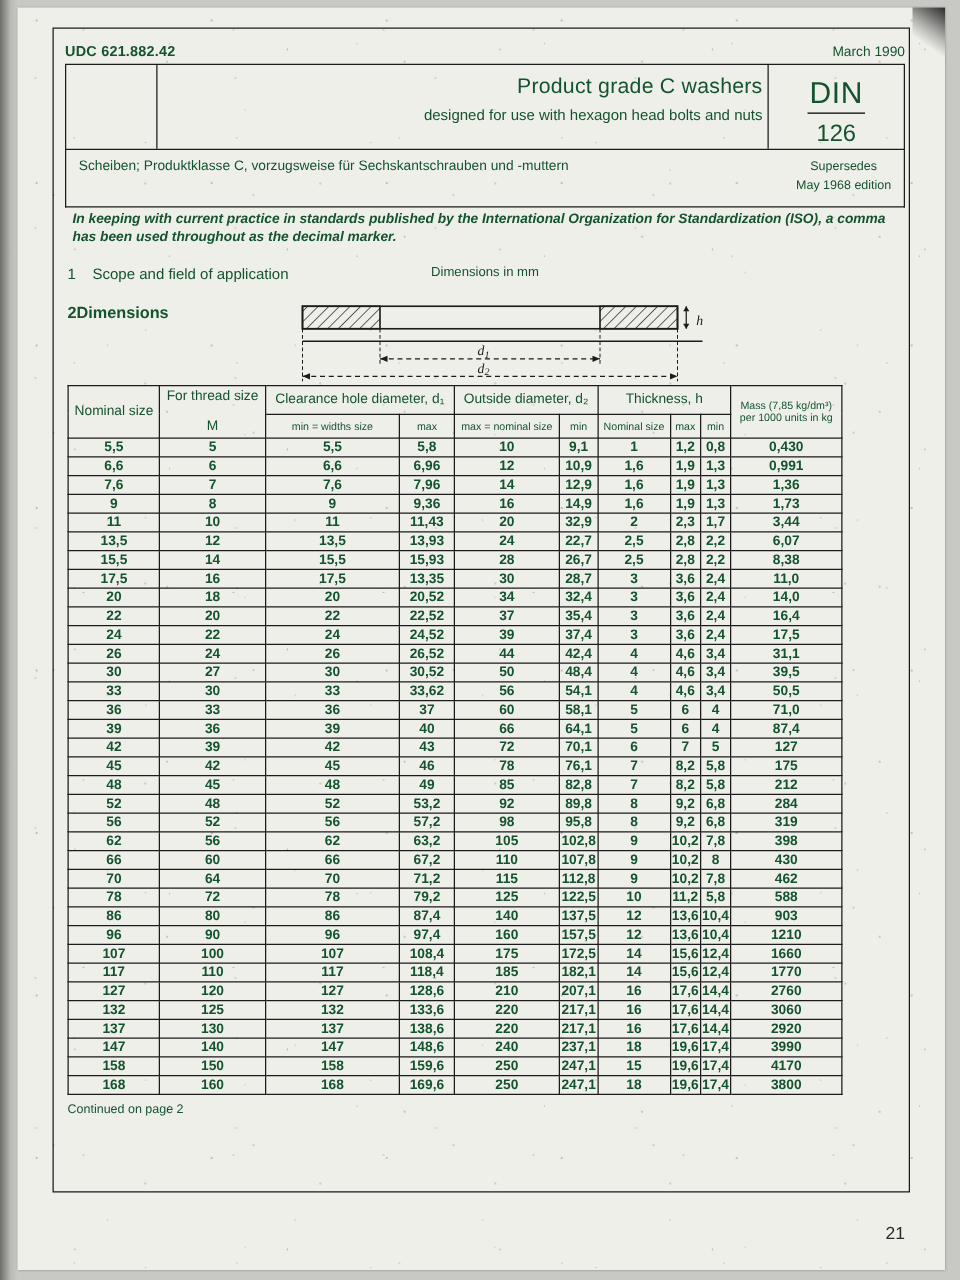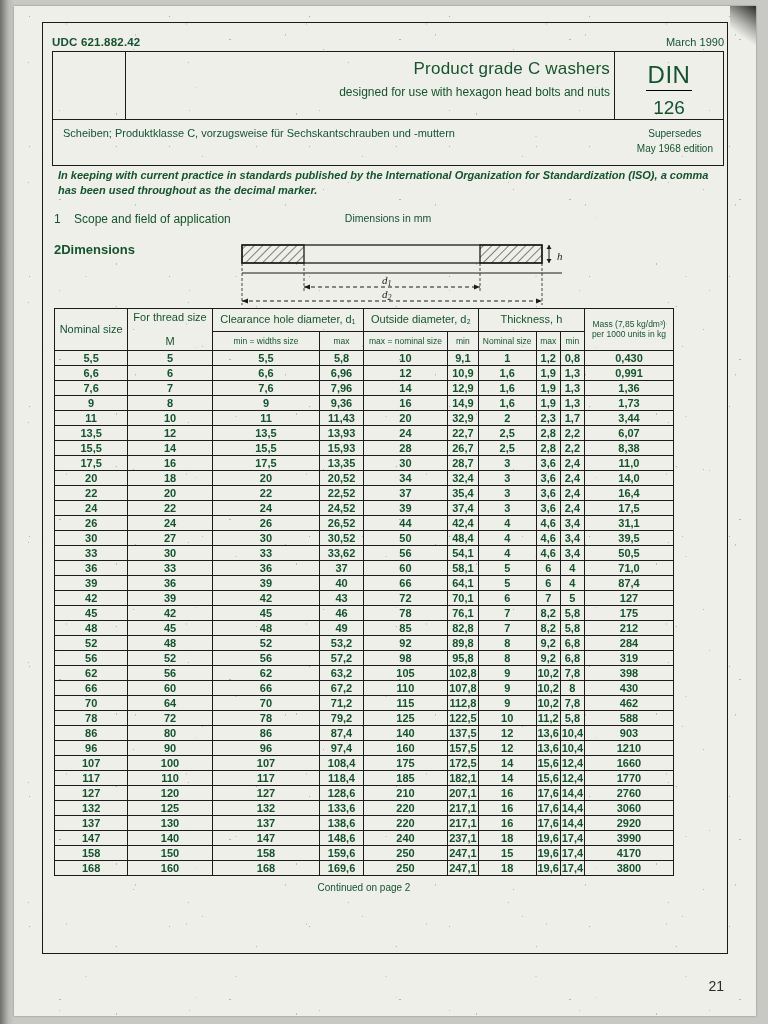--- a/index.html
+++ b/index.html
@@ -152,21 +152,21 @@
   .hdr-sm{font-size:8.5px;}
   table.din tbody td{
     height:14px;
     font-size:11px;
     font-weight:bold;
   }
   table.din tbody td.v{font-weight:bold;}
   
   .colsep{border-left:1.5px solid #1b1b1b !important;}
   .contd{
-    text-align:center;font-size:10px;margin-top:6px;
+    text-align:left;font-size:10px;margin-top:6px;
     width:620px;margin-left:2px;padding-right:4px;
   }
   
   #frame{
     position:absolute;
     left:28px;top:16px;width:684px;height:930px;
     border:1.4px solid #1b1b1b;
     pointer-events:none;
   }
   .pageno{

